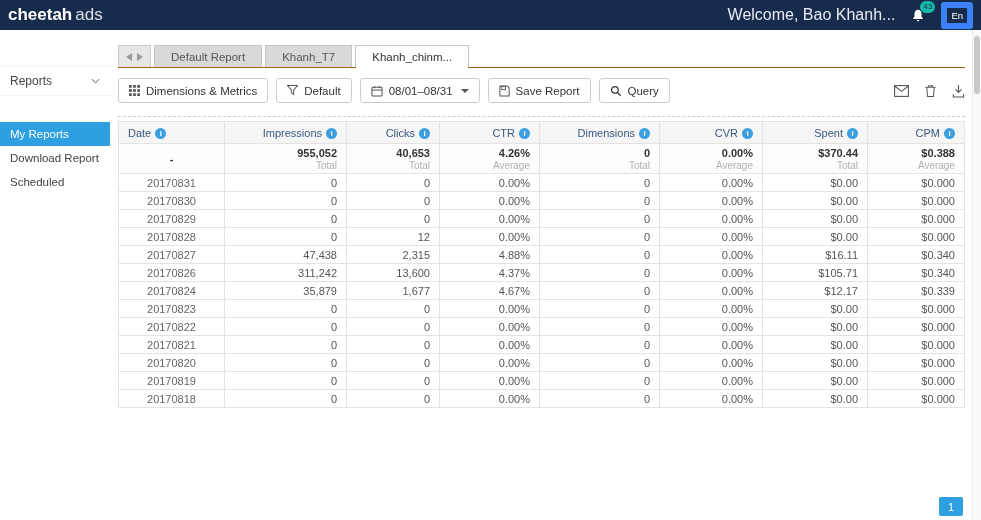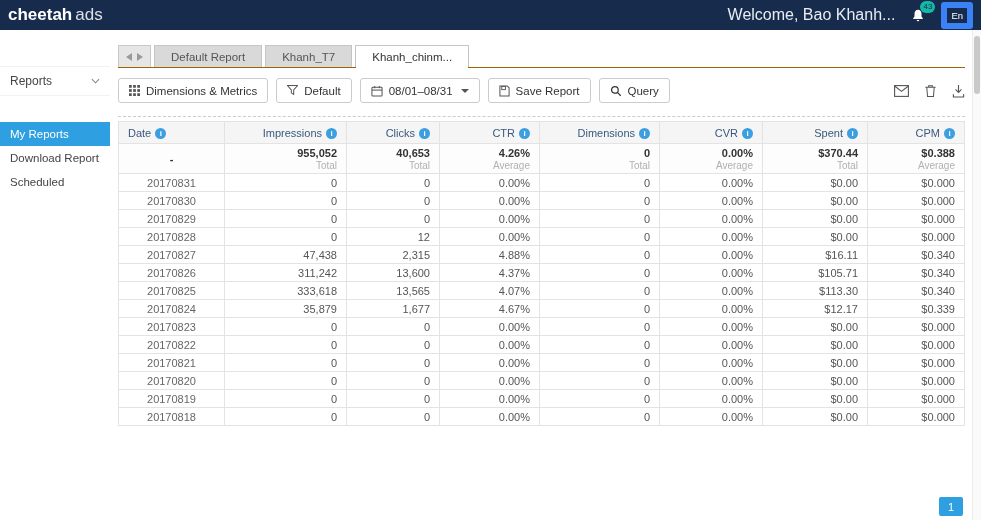--- a/index.html
+++ b/index.html
@@ -306,30 +306,20 @@
             <td>20170826</td>
             <td>311,242</td>
             <td>13,600</td>
             <td>4.37%</td>
             <td>0</td>
             <td>0.00%</td>
             <td>$105.71</td>
             <td>$0.340</td>
           </tr>
           <tr>
-            <td>20170825</td>
-            <td>333,618</td>
-            <td>13,565</td>
-            <td>4.07%</td>
-            <td>0</td>
-            <td>0.00%</td>
-            <td>$113.30</td>
-            <td>$0.340</td>
-          </tr>
-          <tr>
             <td>20170824</td>
             <td>35,879</td>
             <td>1,677</td>
             <td>4.67%</td>
             <td>0</td>
             <td>0.00%</td>
             <td>$12.17</td>
             <td>$0.339</td>
           </tr>
           <tr>

